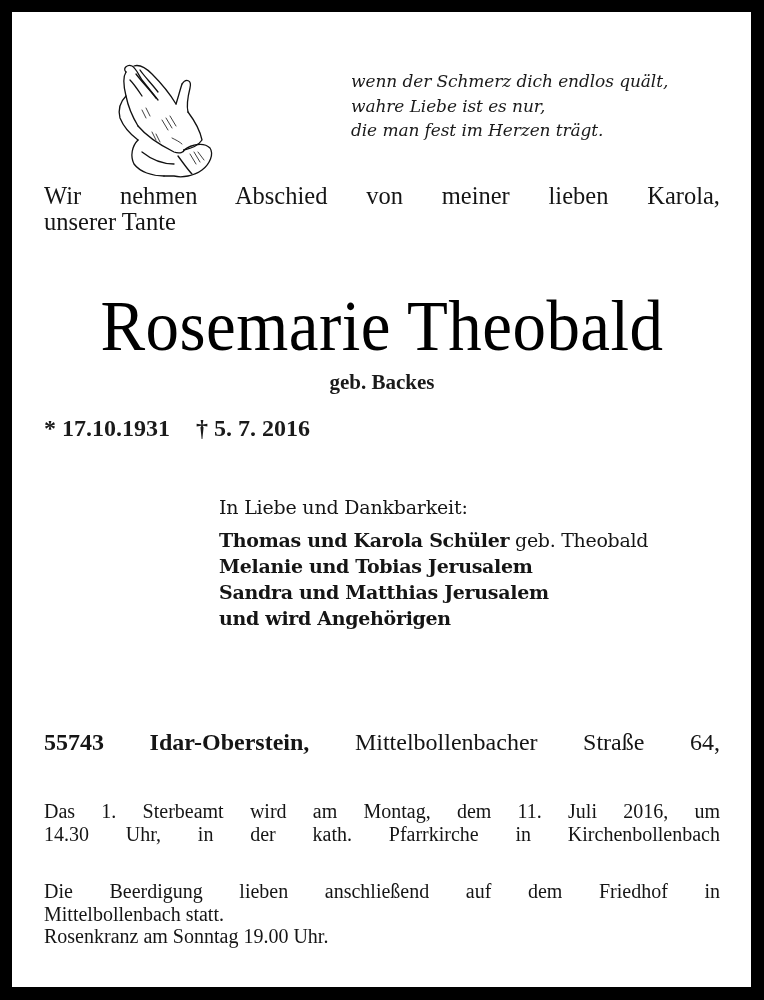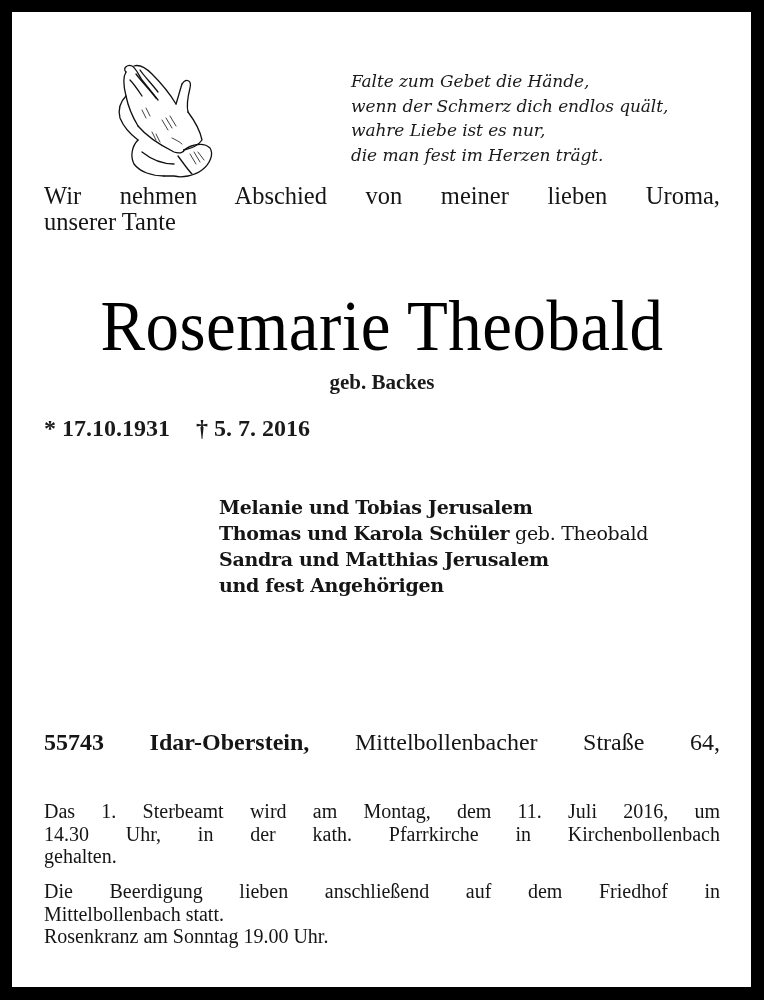--- a/index.html
+++ b/index.html
@@ -178,52 +178,51 @@
     <path d="M66 96 C72 104, 76 110, 80 114"></path>
 
     <path d="M50 60 L56 70 M54 58 L60 68 M58 56 L64 66" stroke-width="0.8"></path>
     <path d="M30 50 L34 58 M34 48 L38 56" stroke-width="0.8"></path>
     <path d="M78 94 L84 104 M82 92 L88 102 M86 92 L92 100" stroke-width="0.8"></path>
     <path d="M40 72 L44 80 M44 74 L48 82" stroke-width="0.8"></path>
     <path d="M60 78 C64 80, 68 82, 70 84" stroke-width="0.8"></path>
   </svg>
 
   <div class="poem">
-    <div>Falte zum Gebet die Hände,</div>
     <div>wenn der Schmerz dich endlos quält,</div>
     <div>wahre Liebe ist es nur,</div>
     <div>die man fest im Herzen trägt.</div>
   </div>
 </div>
 
 <div class="intro">
-  <span class="line">Wir nehmen Abschied von meiner lieben Uroma,</span>
+  <span class="line">Wir nehmen Abschied von meiner lieben Karola,</span>
   <span class="line last">unserer Tante</span>
 </div>
 
 <div class="name">Rosemarie Theobald</div>
 
 <div class="birthname">geb. Backes</div>
 
 <div class="dates"><span>*</span> <span>17.10.1931</span><span class="sep"></span><span>†</span> <span>5. 7. 2016</span></div>
 
 <div class="mourners">
+  <div class="heading">In Liebe und Dankbarkeit:</div>
+  <div class="row"><b>Thomas und Karola Schüler</b><span class="plain"> geb. Theobald</span></div>
   <div class="row"><b>Melanie und Tobias Jerusalem</b></div>
-  <div class="row"><b>Thomas und Karola Schüler</b><span class="plain"> geb. Theobald</span></div>
   <div class="row"><b>Sandra und Matthias Jerusalem</b></div>
-  <div class="row"><b>und fest Angehörigen</b></div>
+  <div class="row"><b>und wird Angehörigen</b></div>
 </div>
 
 <div class="address">
   <span class="l1"><b>55743</b> <b>Idar-Oberstein,</b> <span>Mittelbollenbacher Straße 64,</span></span>
 </div>
 
 <div class="service service1">
   <span class="line just">Das 1. Sterbeamt wird am Montag, dem 11. Juli 2016, um</span>
   <span class="line just">14.30 Uhr, in der kath. Pfarrkirche in Kirchenbollenbach</span>
-  <span class="line">gehalten.</span>
 </div>
 
 <div class="service service2">
   <span class="line just">Die Beerdigung lieben anschließend auf dem Friedhof in</span>
   <span class="line">Mittelbollenbach statt.</span>
   <span class="line">Rosenkranz am Sonntag 19.00 Uhr.</span>
 </div>
 
 </body></html>

